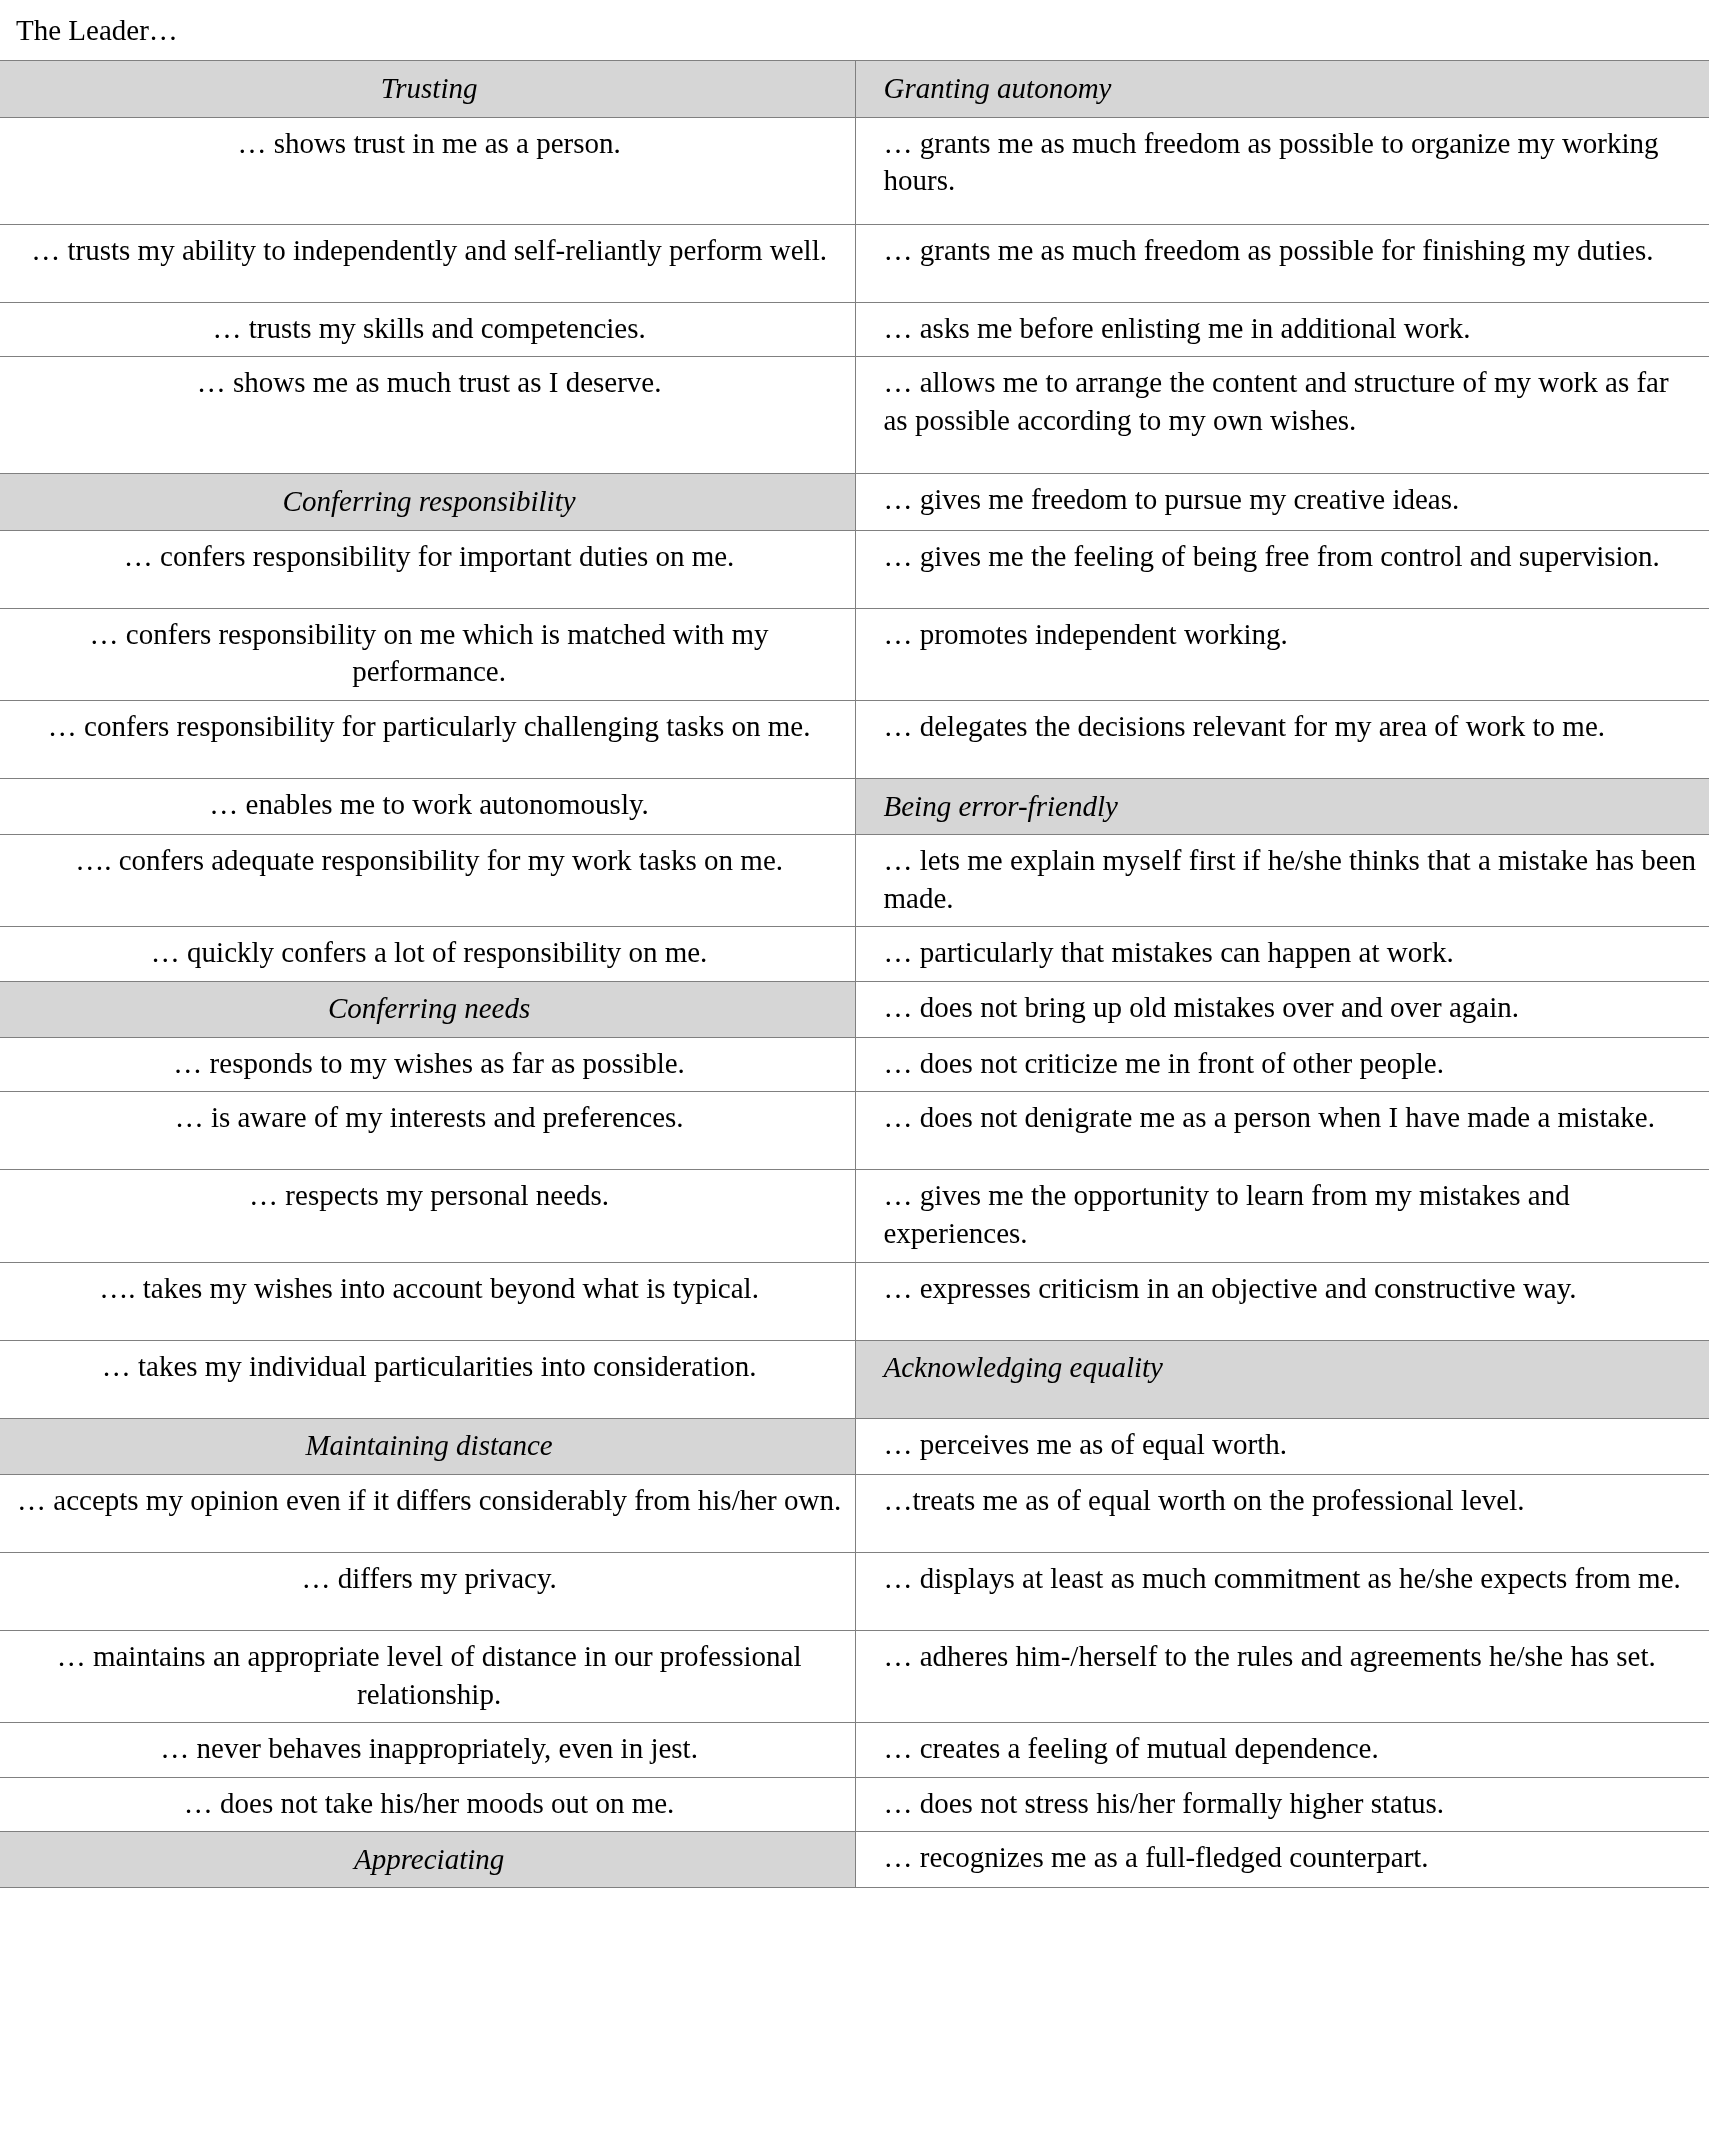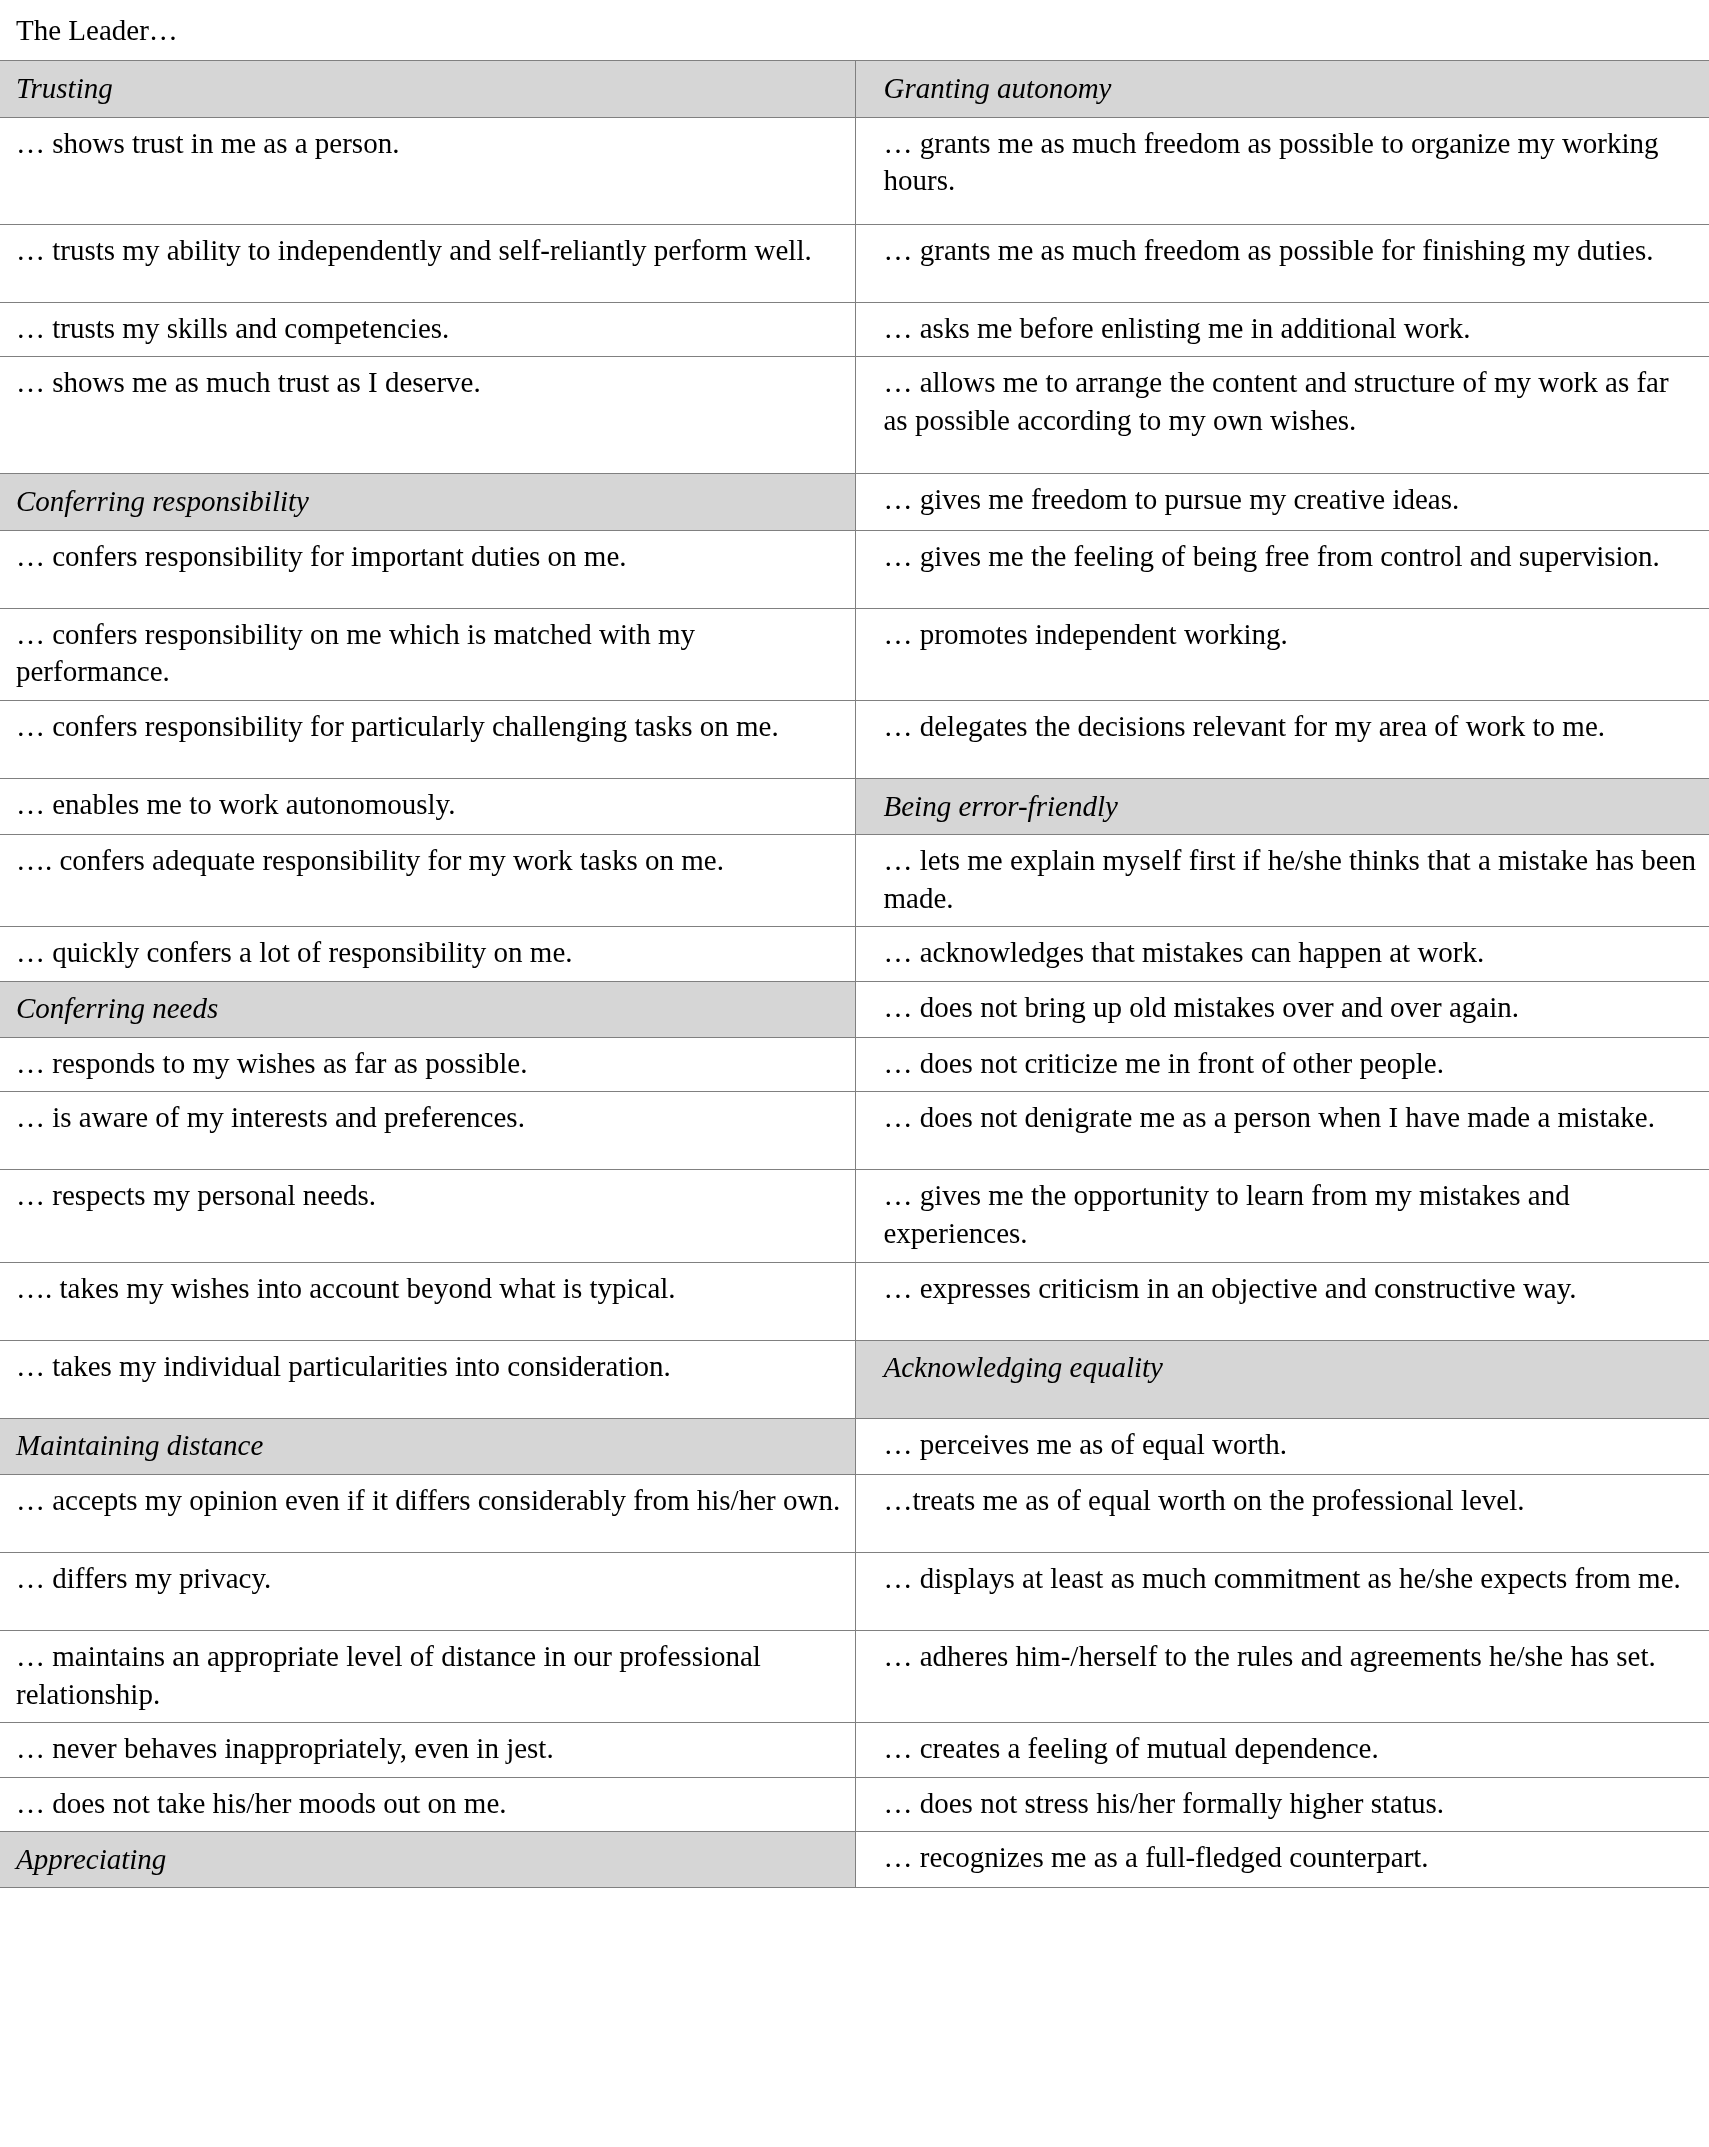--- a/index.html
+++ b/index.html
@@ -40,21 +40,21 @@
     border-bottom: 1.8px solid #808080;
     padding-top: 12.3px;
     padding-bottom: 10.5px;
   }
   td.section {
     background: #d6d6d6;
     font-style: italic;
     font-size: 29px;
     padding-top: 8.8px;
   }
-  td.edgeless-left { border-left: none; }
+  td.edgeless-left { border-left: none; text-align: center; }
   td.edgeless-right { border-right: none; padding-left: 28px; }
 
   .hang {
     padding-left: 40px;
     text-indent: -40px;
   }
 </style>
 </head>
 <body>
 
@@ -109,21 +109,21 @@
         <tr style="height: 40px;">
           <td class="edgeless-left">… enables me to work autonomously.</td>
           <td class="section edgeless-right">Being error-friendly</td>
         </tr>
         <tr style="height: 78px;">
           <td class="edgeless-left">…. confers adequate responsibility for my work tasks on me.</td>
           <td class="edgeless-right">… lets me explain myself first if he/she thinks that a mistake has been made.</td>
         </tr>
         <tr style="height: 40px;">
           <td class="edgeless-left">… quickly confers a lot of responsibility on me.</td>
-          <td class="edgeless-right">… acknowledges that mistakes can happen at work.</td>
+          <td class="edgeless-right">… particularly that mistakes can happen at work.</td>
         </tr>
         <tr style="height: 40px;">
           <td class="section edgeless-left">Conferring needs</td>
           <td class="edgeless-right">… does not bring up old mistakes over and over again.</td>
         </tr>
         <tr style="height: 40px;">
           <td class="edgeless-left">… responds to my wishes as far as possible.</td>
           <td class="edgeless-right">… does not criticize me in front of other people.</td>
         </tr>
         <tr style="height: 78px;">

